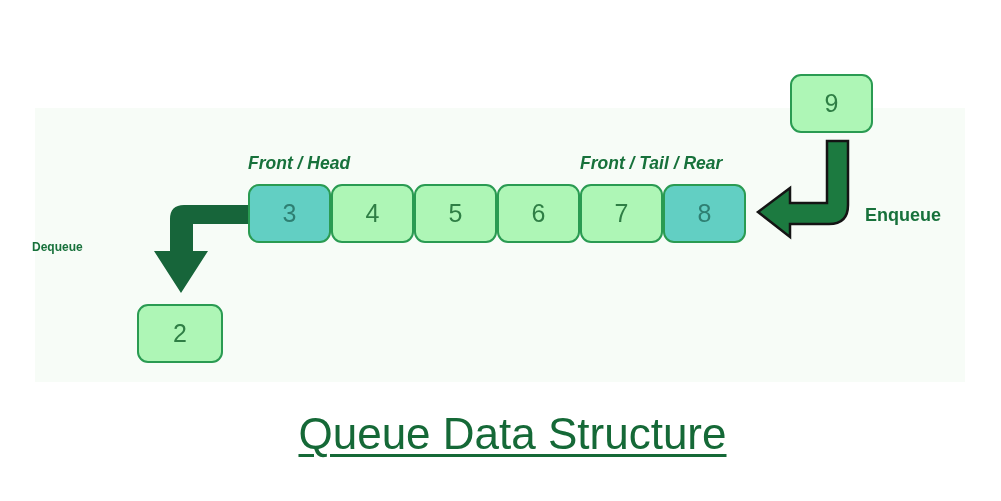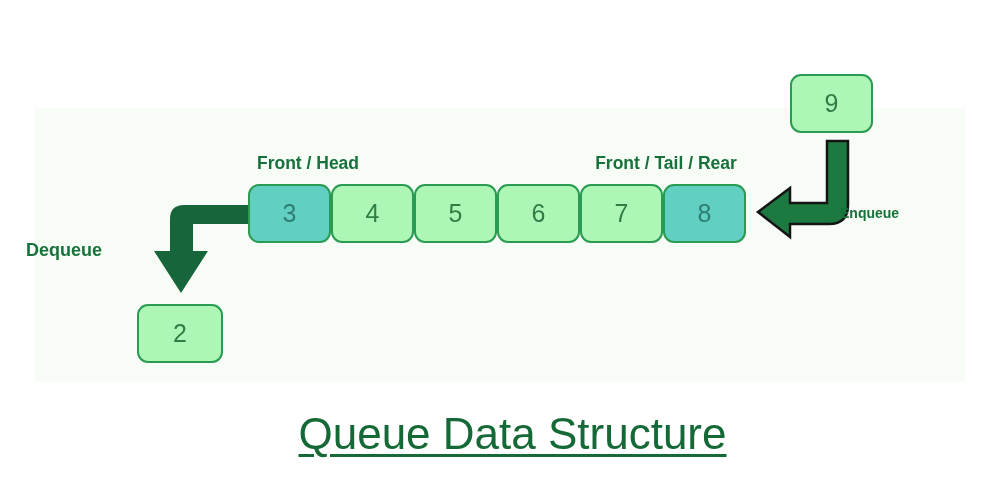--- a/index.html
+++ b/index.html
@@ -60,21 +60,21 @@
     width: 83px;
     height: 59px;
   }
   .lbl {
     position: absolute;
     font-weight: 700;
     font-size: 17.5px;
     color: var(--label-green, #17713b);
     white-space: nowrap;
   }
-  .lbl.centered { text-align: center; }
+  .lbl.centered { text-align: left; font-style: italic; }
   .title {
     position: absolute;
     left: 12px;
     top: 409px;
     width: 100%;
     text-align: center;
     font-weight: 400;
     font-size: 44px;
     color: var(--dark-green, #156937);
     text-decoration: underline;
@@ -105,18 +105,18 @@
     <div class="cell green">5</div>
     <div class="cell green">6</div>
     <div class="cell green">7</div>
     <div class="cell teal">8</div>
   </div>
 
   <div class="cell green" style="left:790px; top:74px; width:83px; height:59px;">9</div>
 
   <div class="cell green" style="left:137px; top:304px; width:86px; height:59px;">2</div>
 
-  <div class="lbl" style="left:26px; top:240px; font-size:18px;">Dequeue</div>
-  <div class="lbl" style="left:840px; top:205px; font-size:14px;">Enqueue</div>
+  <div class="lbl" style="left:32px; top:240px; font-size:12px;">Dequeue</div>
+  <div class="lbl" style="left:865px; top:205px; font-size:18px;">Enqueue</div>
 
   <div class="title">Queue Data Structure</div>
 
 </div>
 
 </body></html>

